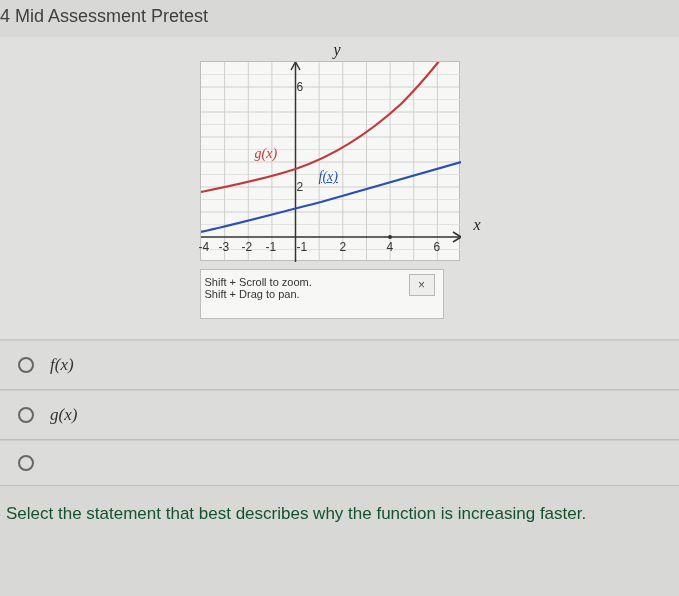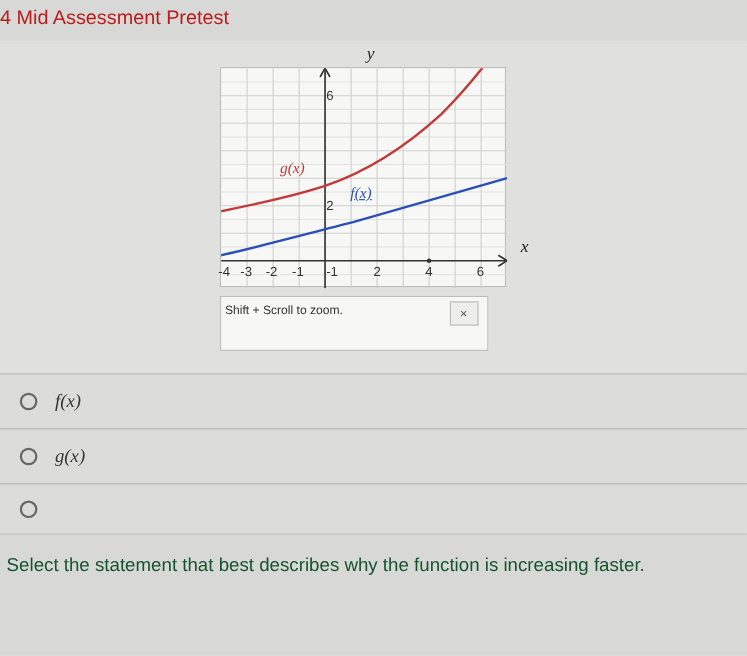--- a/index.html
+++ b/index.html
@@ -8,21 +8,21 @@
       height: 596px;
       font-family: Arial, Helvetica, sans-serif;
       background: #d8d8d6;
       color: #3a3a3a;
       overflow: hidden;
     }
     .title {
       padding: 6px 4px 10px 0;
       font-size: 18px;
       font-weight: 400;
-      color: #b91c1c;
+      color: #404040;
     }
     .chart-area {
       background: #e0e0de;
       padding: 8px 0 20px 0;
       display: flex;
       justify-content: center;
     }
     .chart-box {
       position: relative;
       width: 280px;
@@ -199,20 +199,21 @@
 
       
       <span class="func-label func-g" style="left:54px; top:84px;">g(x)</span>
       <span class="func-label func-f" style="left:118px; top:107px;">f(x)</span>
 
       <div class="x-axis-label">x</div>
     </div>
 
     <div class="hint-box">
       <div>Shift + Scroll to zoom.</div>
+      <div>Shift + Drag to pan.</div>
       <div class="close-btn">
         <span>×</span>
       </div>
     </div>
   </div>
 </div>
 
 <div class="options">
   <div class="option-row">
     <span class="radio"></span>

